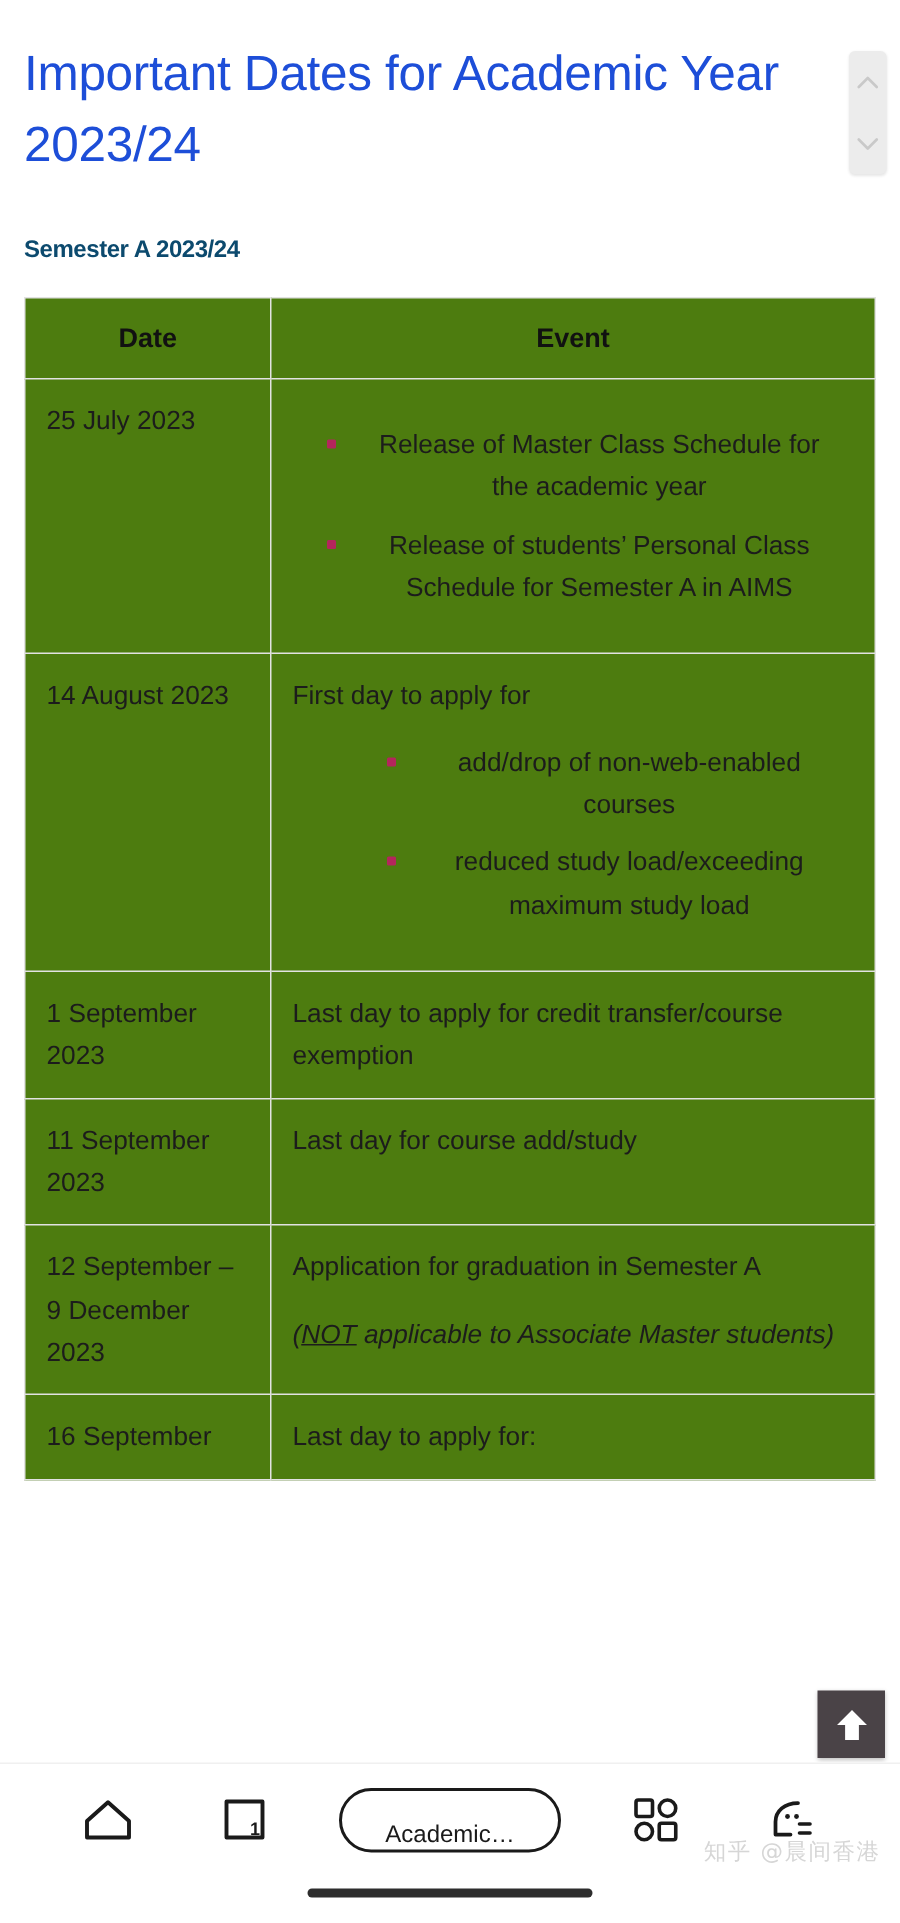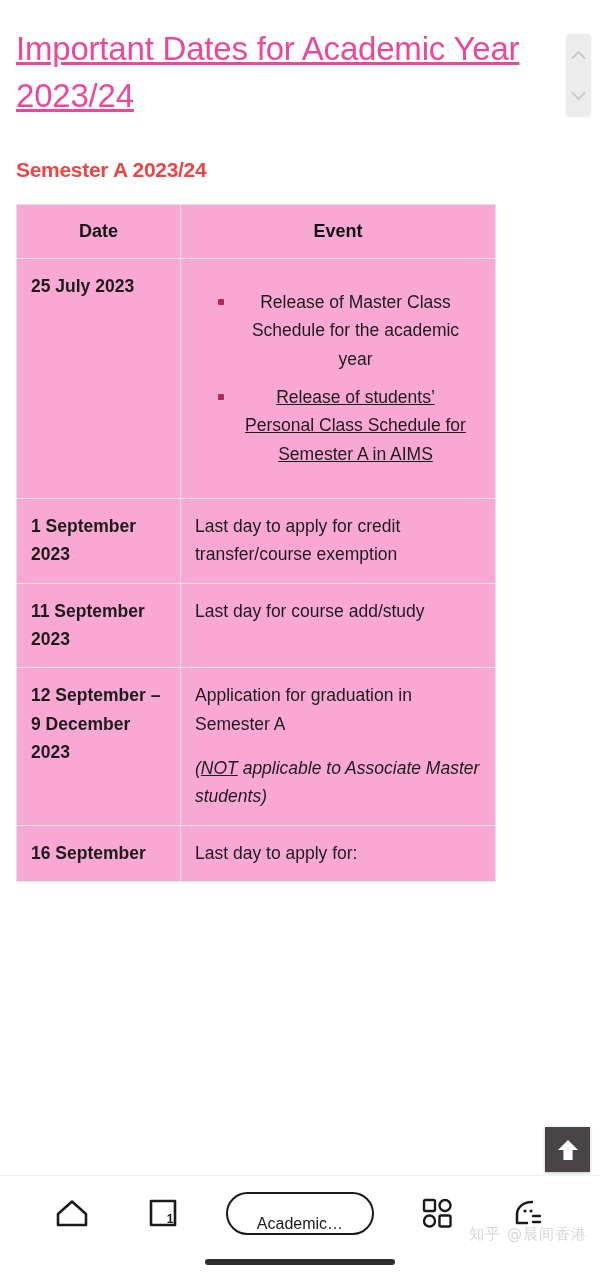--- a/index.html
+++ b/index.html
@@ -19,74 +19,73 @@
   
   #content {
     position: absolute;
     left: 0; top: 0;
     width: 600px; height: 1175px;
     overflow: hidden;
     background: #fff;
   }
 
   #page-title {
-    color: #ec4899;
+    color: #1d4ed8;
     font-size: 33px;
     line-height: 1.42;
     font-weight: 400;
     letter-spacing: -0.2px;
     padding: 26px 66px 0 16px;
-    text-decoration: underline;
   }
 
   #section-heading {
-    font-size: 21px;
+    font-size: 16px;
     font-weight: 700;
-    color: #ef4444;
+    color: #0c4a6e;
     padding: 38px 34px 0 16px;
     letter-spacing: -0.3px;
   }
 
   
   .tbl-wrap { padding: 22px 16px 0 16px; }
   table.dates {
-    width: 480px;
+    width: 568px;
     border-collapse: collapse;
     table-layout: fixed;
     border: 1px solid #e2e2e2;
-    background: #f9a8d4;
+    background: #4d7c0f;
   }
   table.dates col.c-date { width: 164px; }
   table.dates th, table.dates td {
     border: 1px solid #e2e2e2;
     vertical-align: top;
     padding: 13px 12px 14px 12px;
     font-size: 17.5px;
     line-height: 1.62;
     color: #1c1c1c;
     font-weight: 400;
   }
   table.dates thead th {
     text-align: center;
     font-weight: 700;
     padding: 12px 8px;
     font-size: 18px;
     color: #111;
   }
-  table.dates td.date-cell { padding-left: 14px; font-weight: bold; }
+  table.dates td.date-cell { padding-left: 14px; }
   table.dates td.event-cell { padding-left: 14px; }
 
   ul.bullets { list-style: none; margin: 16px; padding: 0; text-align: center; }
   ul.bullets.indented { padding-left: 40px; }
   ul.bullets li {
     position: relative;
     padding-left: 33px;
     margin-bottom: 10px;
   }
-  ul.bullets li:last-child { margin-bottom: 0; text-decoration: underline; }
+  ul.bullets li:last-child { margin-bottom: 0; }
   ul.bullets li::before {
     content: "";
     position: absolute;
     left: 7px; top: 11px;
     width: 6px; height: 6px;
     border-radius: 1px;
     background: #b4265c;
   }
   .lead-line { margin-bottom: 6px; }
   .ital { font-style: italic; }
@@ -197,20 +196,30 @@
           <tr>
             <td class="date-cell">25 July 2023</td>
             <td class="event-cell">
               <ul class="bullets">
                 <li>Release of Master Class Schedule for the academic year</li>
                 <li>Release of students’ Personal Class Schedule for Semester A in AIMS</li>
               </ul>
             </td>
           </tr>
 
+          <tr>
+            <td class="date-cell">14 August 2023</td>
+            <td class="event-cell">
+              <div class="lead-line">First day to apply for</div>
+              <ul class="bullets indented">
+                <li>add/drop of non-web-enabled courses</li>
+                <li>reduced study load/exceeding maximum study load</li>
+              </ul>
+            </td>
+          </tr>
 
 
           <tr>
             <td class="date-cell">1 September 2023</td>
             <td class="event-cell">Last day to apply for credit transfer/course exemption</td>
           </tr>
 
 
           <tr>
             <td class="date-cell">11 September 2023</td>

